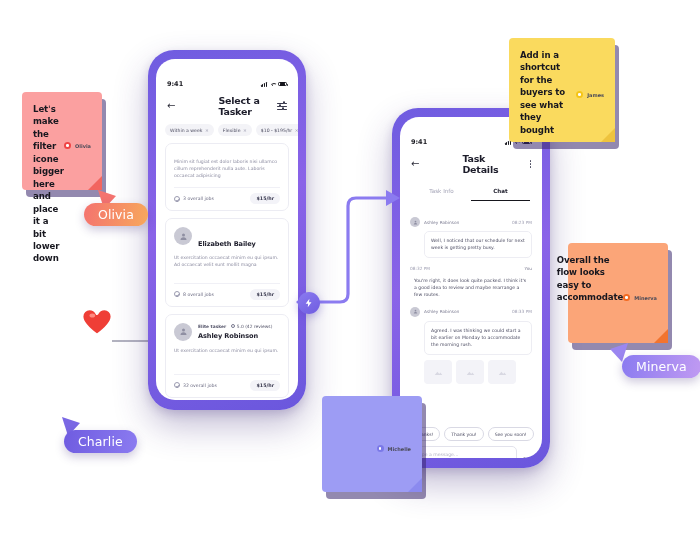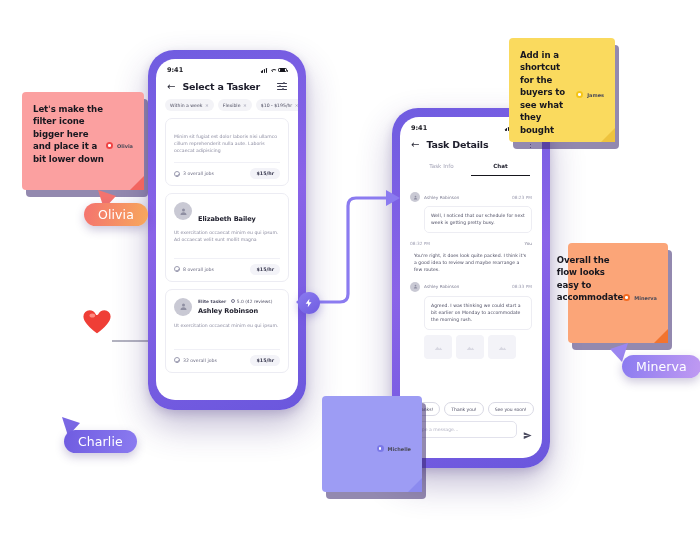--- a/index.html
+++ b/index.html
@@ -27,41 +27,41 @@
     overflow:hidden;
     position:relative;
   }
   #phone-tasker { left:148px; top:50px; width:158px; height:360px; }
   #phone-chat  { left:392px; top:108px; width:158px; height:360px; }
 
   
   .statusbar {
     display:flex; align-items:center; justify-content:space-between;
     padding:7px 11px 2px 11px;
-    font-size:6.5px; font-weight:bold; color:#16161d;
+    font-size:6.5px; font-weight:bold; color:#16161d;margin-top:14px;
   }
   .sb-icons { display:flex; align-items:center; gap:2.5px; }
   .sig { display:flex; align-items:flex-end; gap:.7px; height:5px; }
   .sig i { display:block; width:1.1px; background:#16161d; border-radius:.4px; }
   .sig i:nth-child(1){height:2px}.sig i:nth-child(2){height:3px}
   .sig i:nth-child(3){height:4px}.sig i:nth-child(4){height:5px}
   .wifi { width:6px; height:5px; position:relative; }
   .wifi::before{content:"";position:absolute;left:0;top:1px;width:6px;height:6px;
     border:1.2px solid #16161d;border-radius:50%;clip-path:polygon(0 0,100% 0,50% 55%);}
   .wifi::after{content:"";position:absolute;left:2.3px;top:3.4px;width:1.5px;height:1.5px;
     background:#16161d;border-radius:50%;}
   .batt { width:9px;height:4.6px;border:1px solid #16161d;border-radius:1.4px;position:relative;}
   .batt::before{content:"";position:absolute;inset:.7px;background:#16161d;border-radius:.6px;}
   .batt::after{content:"";position:absolute;right:-2px;top:1.3px;width:1px;height:2px;
     background:#16161d;border-radius:0 1px 1px 0;}
 
   
   .apphdr { display:flex; align-items:center; gap:7px; padding:5px 11px 7px 11px; }
   .back { font-size:10px; color:#2b2b38; line-height:1; }
-  .apptitle { font-size:9.5px; font-weight:bold; color:#1d1d2b; letter-spacing:-.2px; flex:1; }
+  .apptitle { font-size:9.5px; font-weight:bold; color:#1d1d2b; letter-spacing:-.2px; flex:1;margin-left:36px; }
   .hdr-ic { width:10px; height:10px; position:relative; flex:0 0 auto; }
   .filter-ic i { position:absolute; left:0; height:1.1px; background:#3a3a4d; border-radius:1px; }
   .filter-ic i:nth-child(1){top:1.5px;width:10px}
   .filter-ic i:nth-child(2){top:4.5px;width:10px}
   .filter-ic i:nth-child(3){top:7.5px;width:10px}
   .filter-ic b{position:absolute;width:2.4px;height:2.4px;border-radius:50%;background:#fff;
     border:1.1px solid #3a3a4d;}
   .filter-ic b:nth-of-type(1){top:.4px;left:6px}
   .filter-ic b:nth-of-type(2){top:3.4px;left:2px}
   .filter-ic b:nth-of-type(3){top:6.4px;left:5px}
@@ -155,21 +155,21 @@
   }
   .note-text { font-size:8.6px; line-height:1.45; font-weight:bold; color:#17171f;
                letter-spacing:-.1px; }
   .note-author { display:flex; align-items:center; gap:4px; margin-top:6px; }
   .note-author .dot { width:7px;height:7px;border-radius:50%;flex:0 0 auto;
                       display:flex;align-items:center;justify-content:center;}
   .note-author .dot::after{content:"";width:2.6px;height:2.6px;border-radius:50%;background:#fff;}
   .note-author span{font-size:5px;color:#4a4a58;font-weight:bold;}
   .fold { position:absolute; right:0; bottom:0; width:14px; height:14px; }
 
-  #note-olivia  { left:22px;  top:92px;  width:122px; height:98px;  background:#fba0a0; }
+  #note-olivia  { left:22px;  top:92px;  width:80px; height:98px;  background:#fba0a0; }
   #note-charlie { left:8px;   top:305px; width:100px; height:112px; background:#e0c4f6; }
   #note-james   { left:509px; top:38px;  width:106px; height:104px; background:#fada5e; }
   #note-minerva { left:568px; top:243px; width:100px; height:100px; background:#fba578; }
   #note-michelle{ left:322px; top:396px; width:100px; height:96px;  background:#9d9cf4; }
 
   
   .pill {
     position:absolute; border-radius:13px; padding:4px 14px;
     color:#fff; font-size:12.5px; font-weight:normal; letter-spacing:.1px;
     box-shadow:0 4px 10px rgba(60,40,120,.25);

